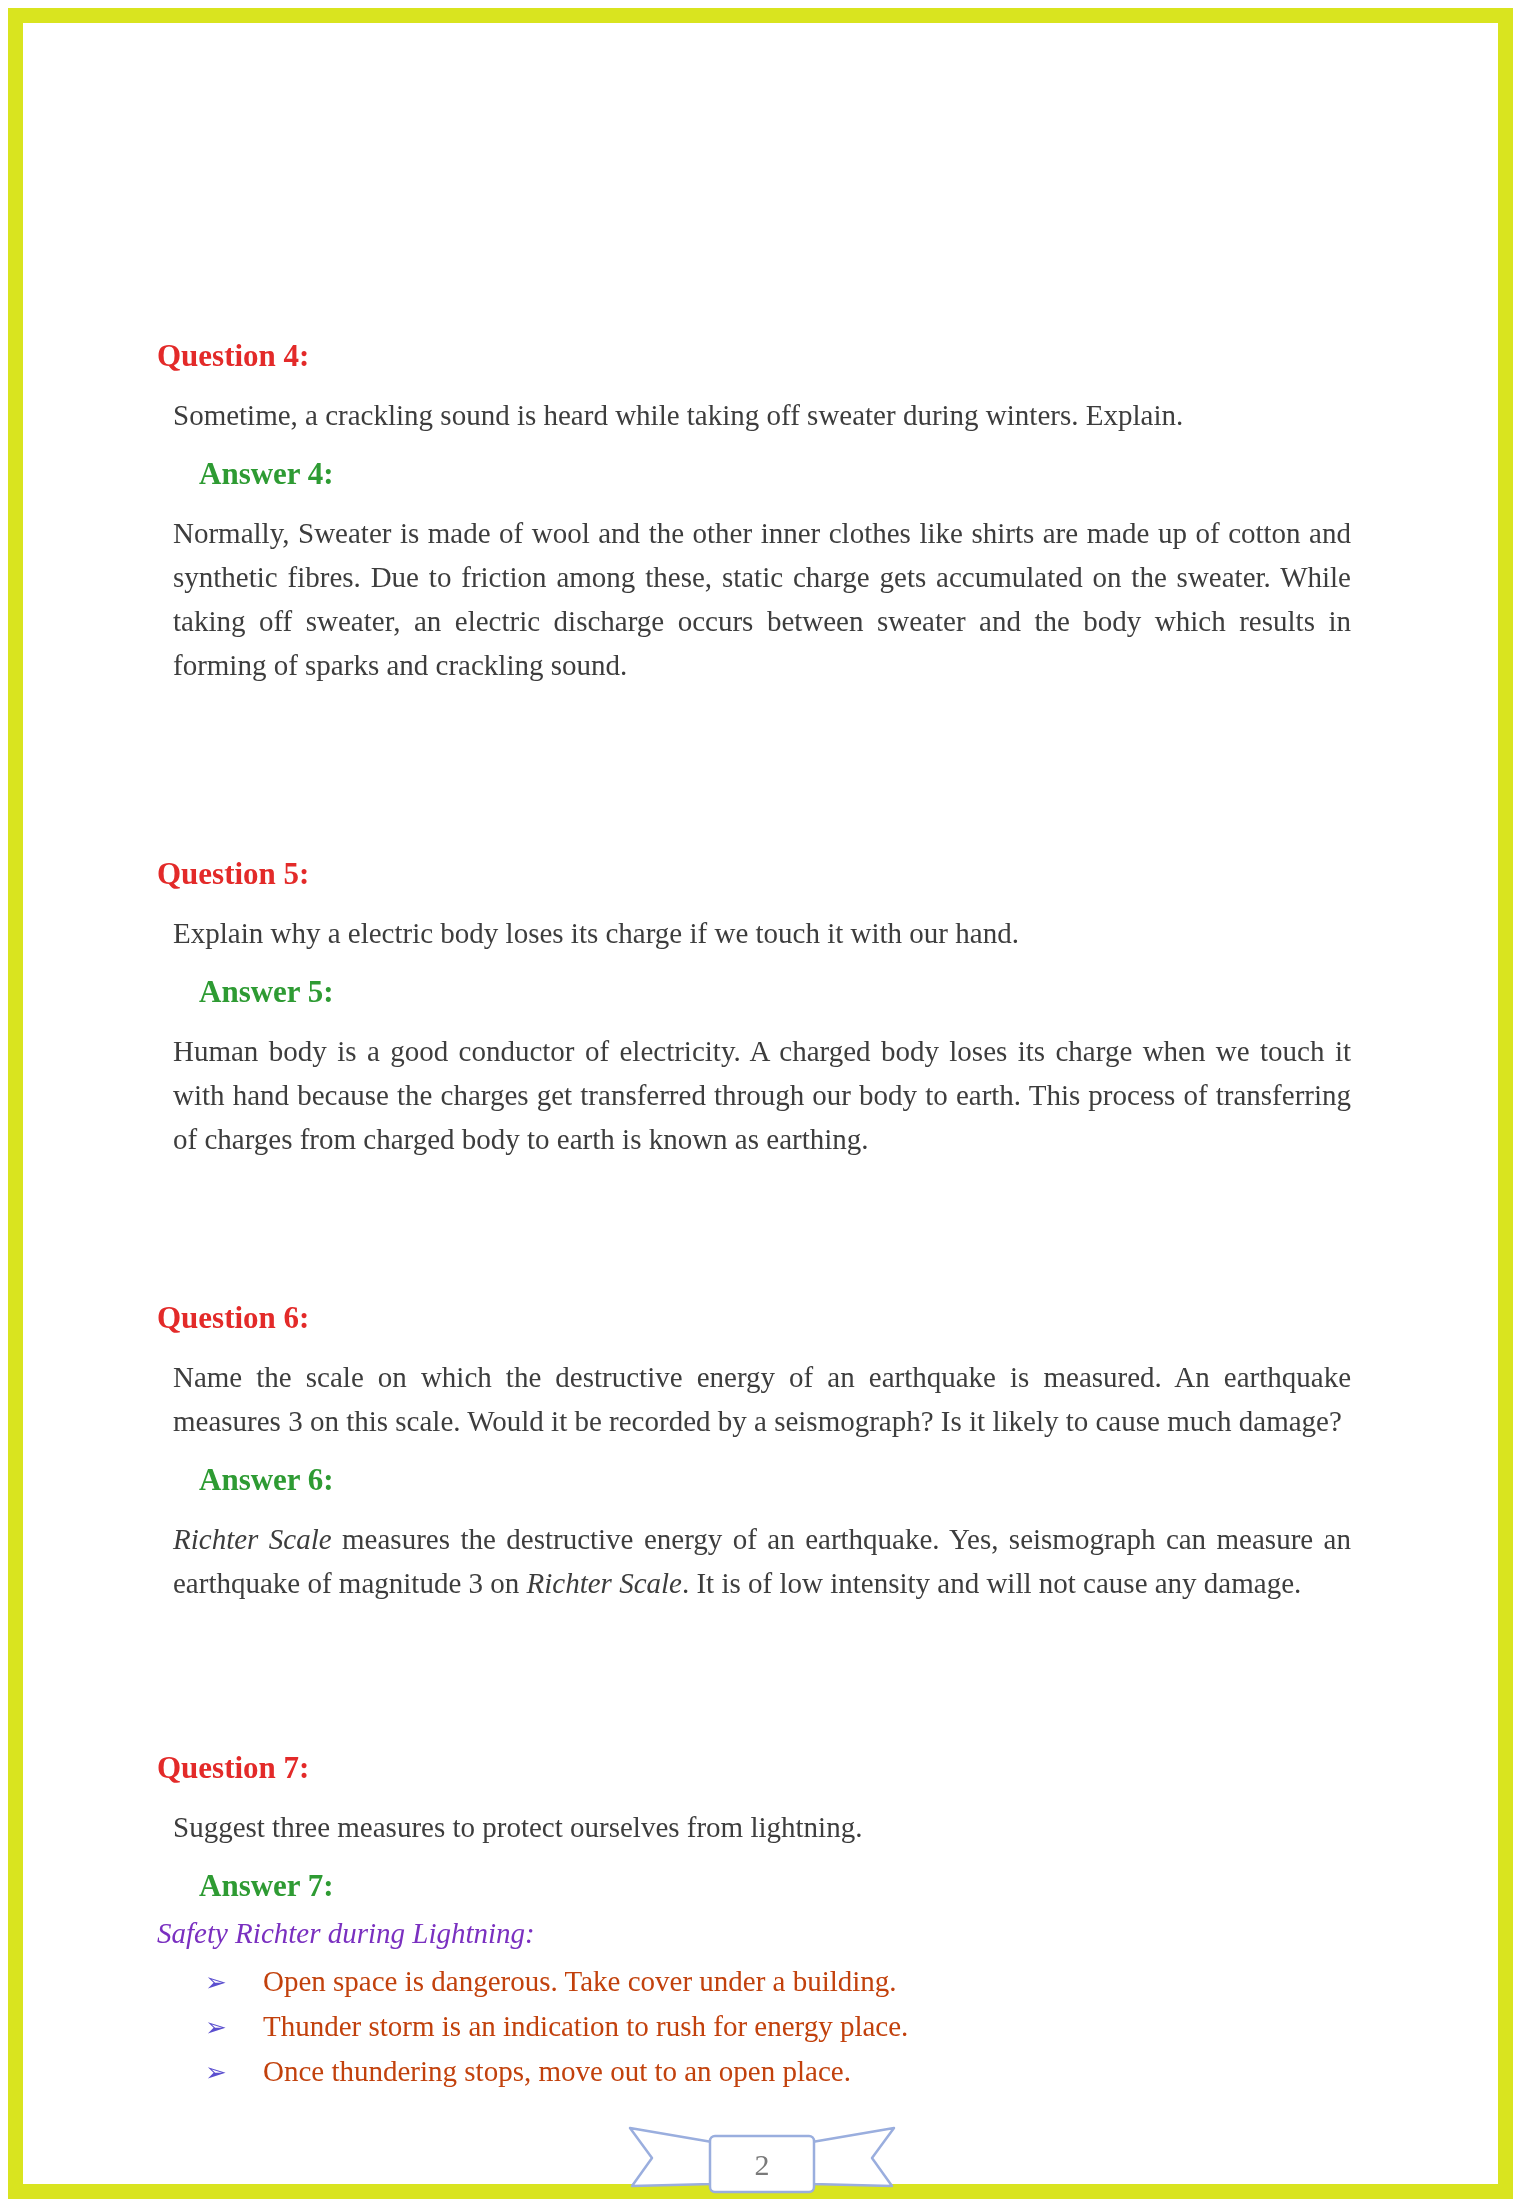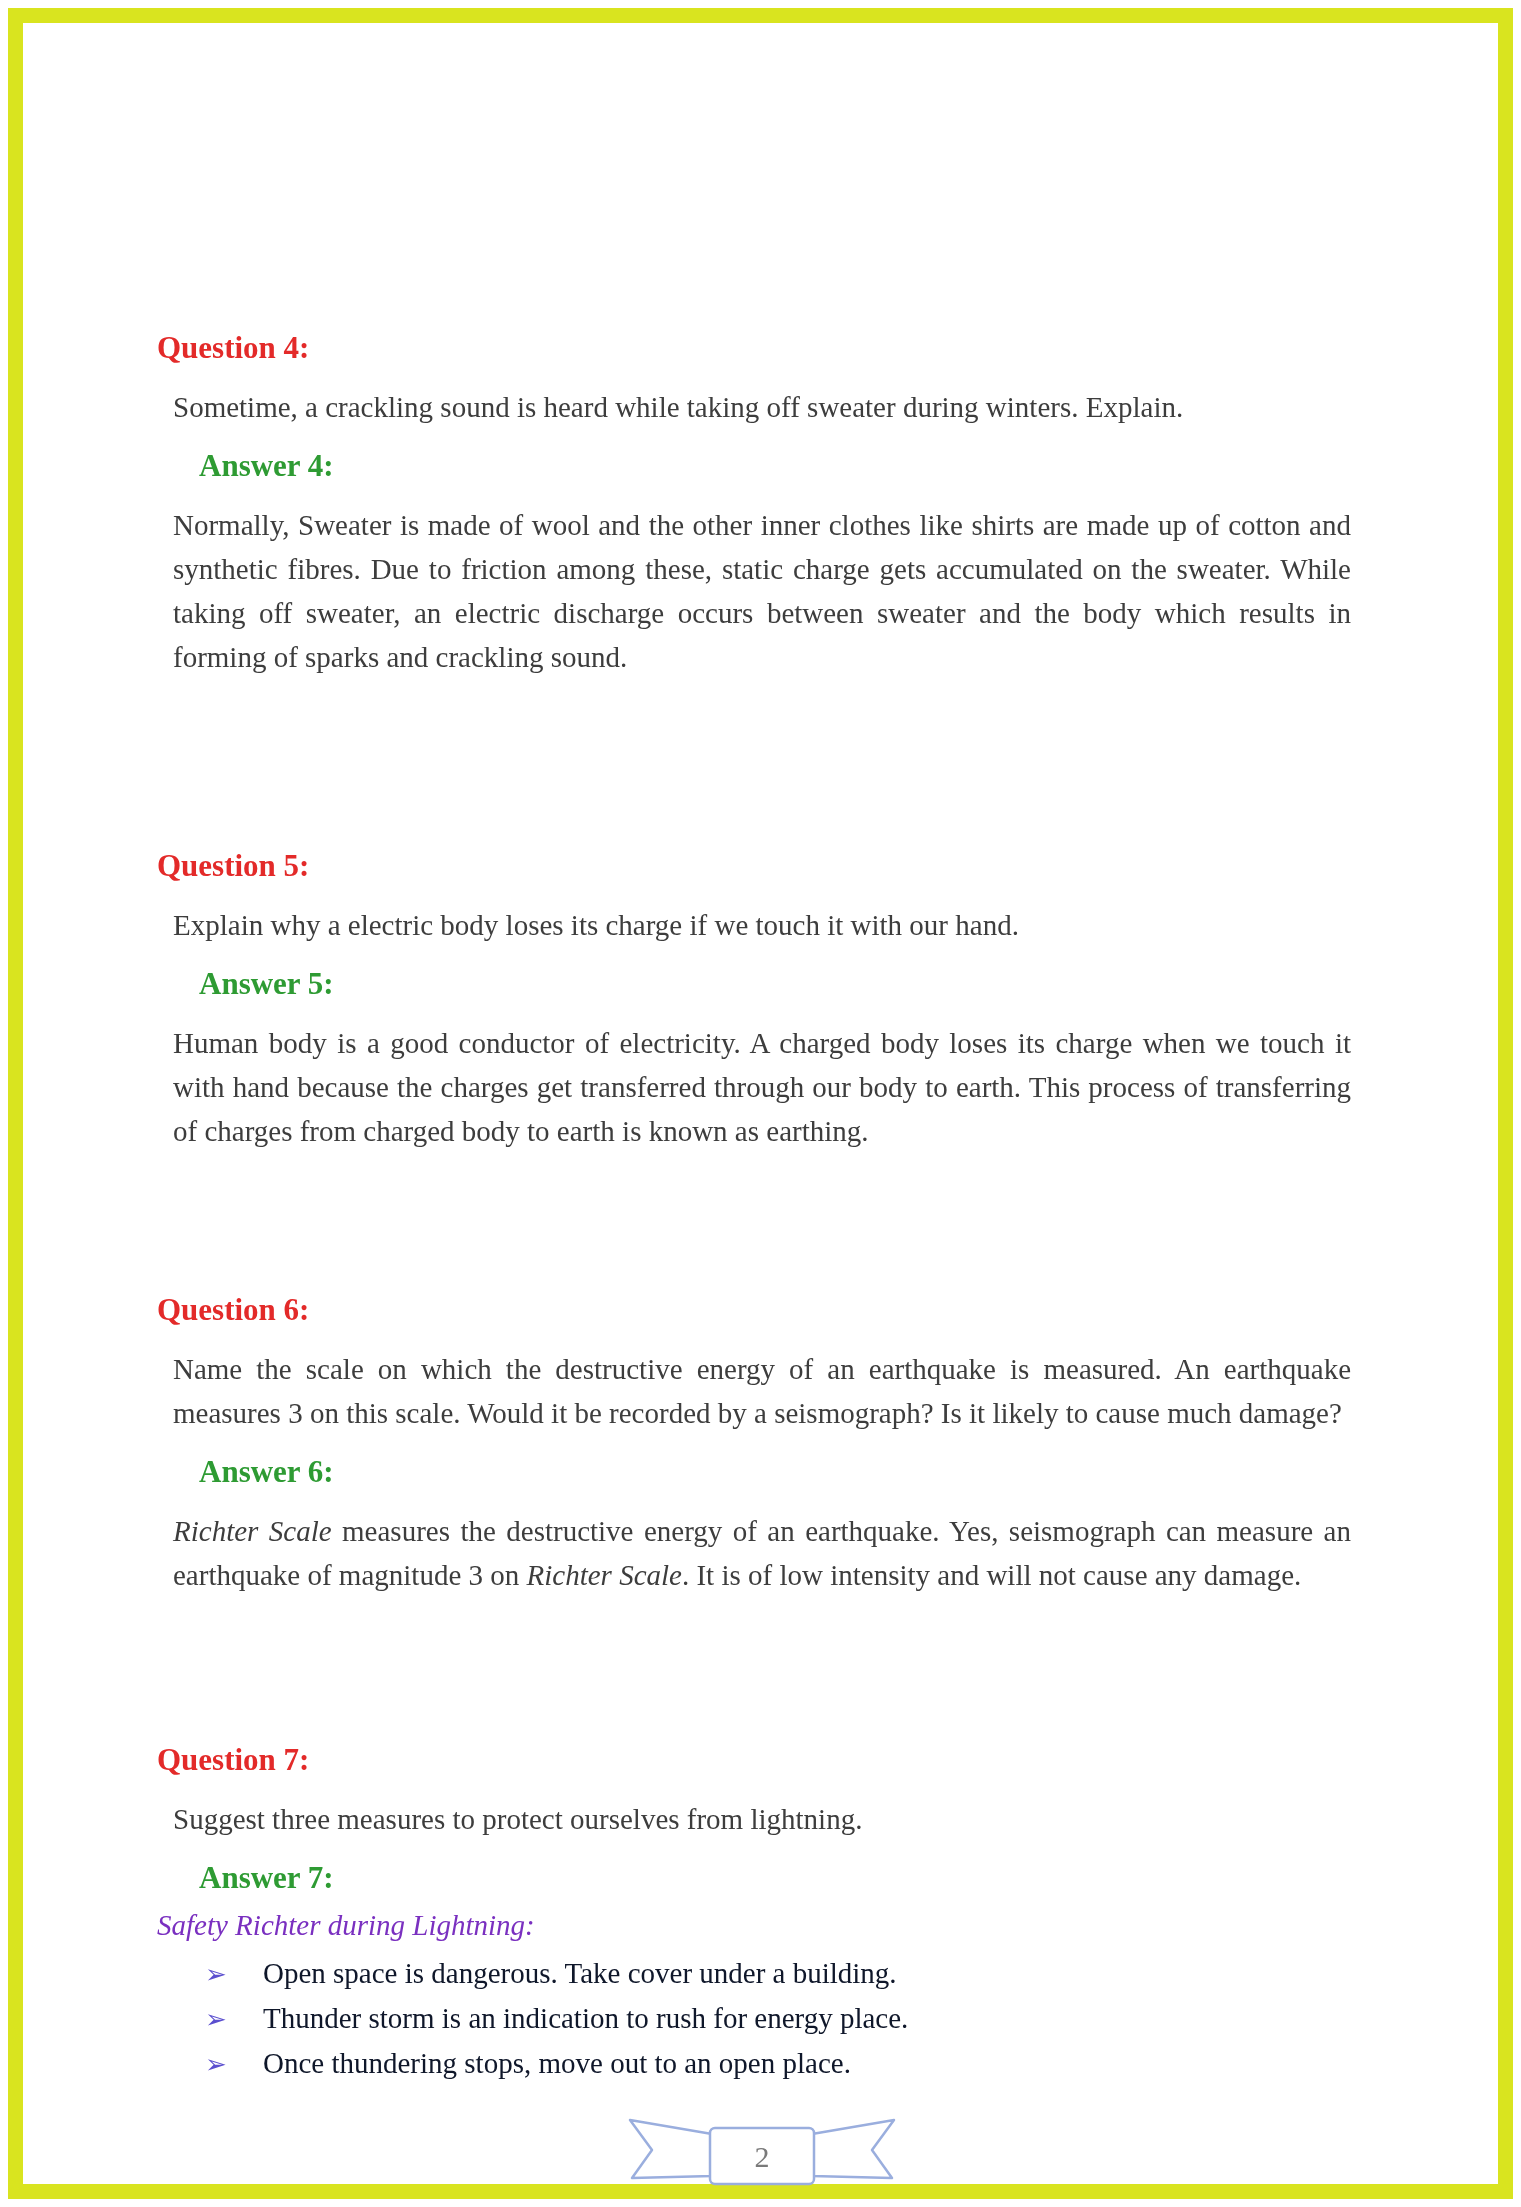--- a/index.html
+++ b/index.html
@@ -14,21 +14,21 @@
   .frame {
     position: absolute;
     left: 8px; top: 8px; right: 8px; bottom: 8px;
     border: 15px solid #d9e41f;
     background: #ffffff;
   }
   .content {
     position: absolute;
     left: 134px;
     right: 131px;
-    top: 4px;
+    top: 12px;
   }
   .sec { margin-top: 0; }
   .sec-1 { margin-top: 300px; }
   .sec-2 { margin-top: 166px; }
   .sec-3 { margin-top: 136px; }
   .sec-4 { margin-top: 142px; }
 
   .q-heading {
     margin: 0 0 4px 0;
     font-size: 31px;
@@ -68,21 +68,21 @@
   }
   .bullet-icon {
     color: #5b4fcf;
     font-size: 26px;
     width: 58px;
     flex: 0 0 58px;
     font-family: "DejaVu Sans", sans-serif;
   }
   .bullet-text {
     font-size: 29px;
-    color: #0f172a;
+    color: #c2410c;
   }
 
   .footer {
     margin-top: 30px;
     display: flex;
     justify-content: center;
   }
   .ribbon-wrap {
     position: relative;
     width: 280px;

